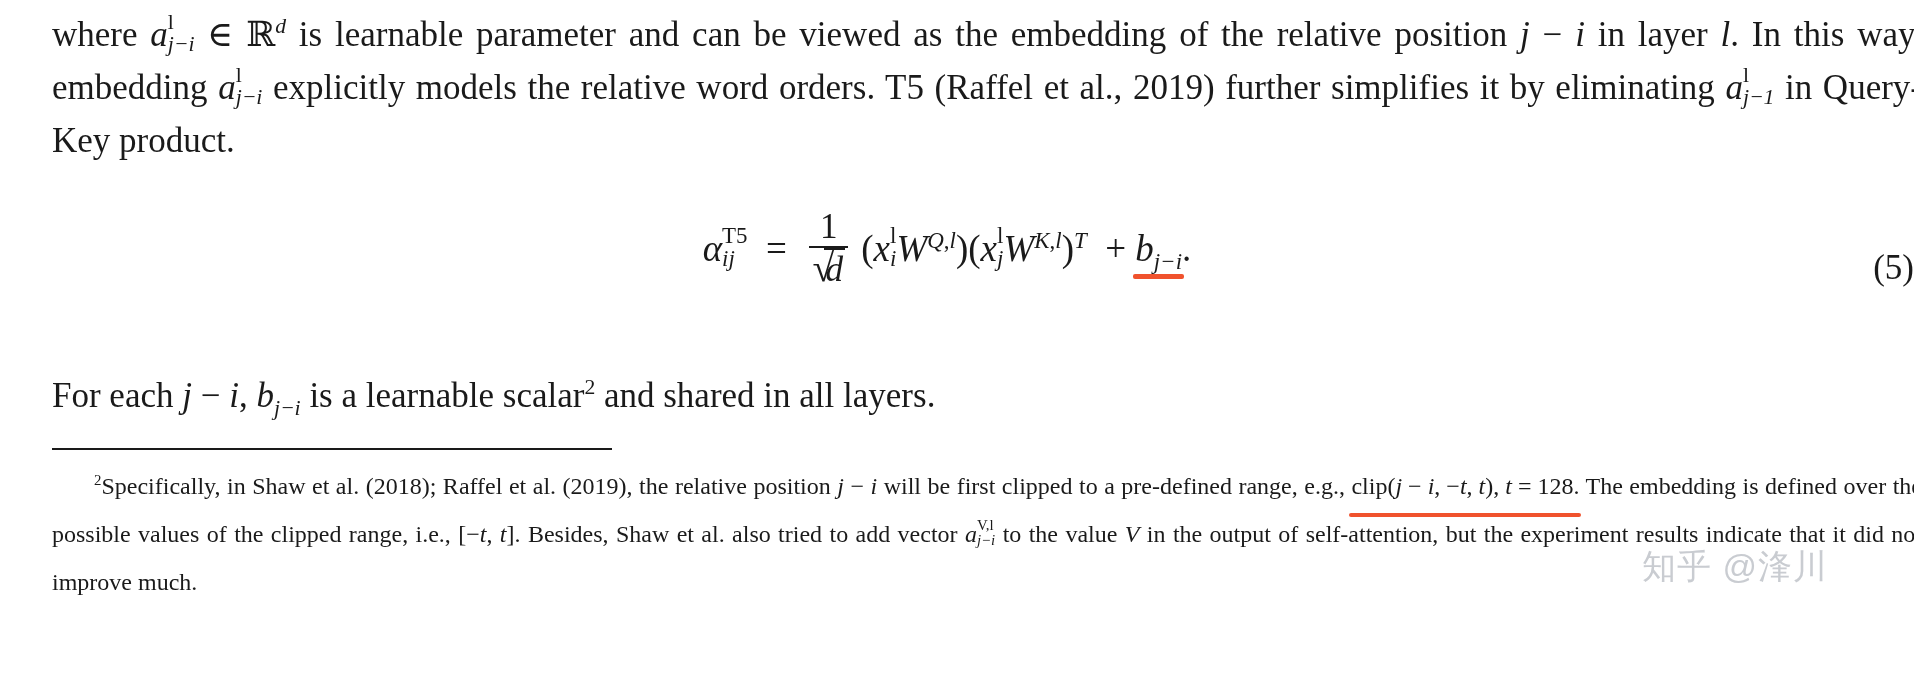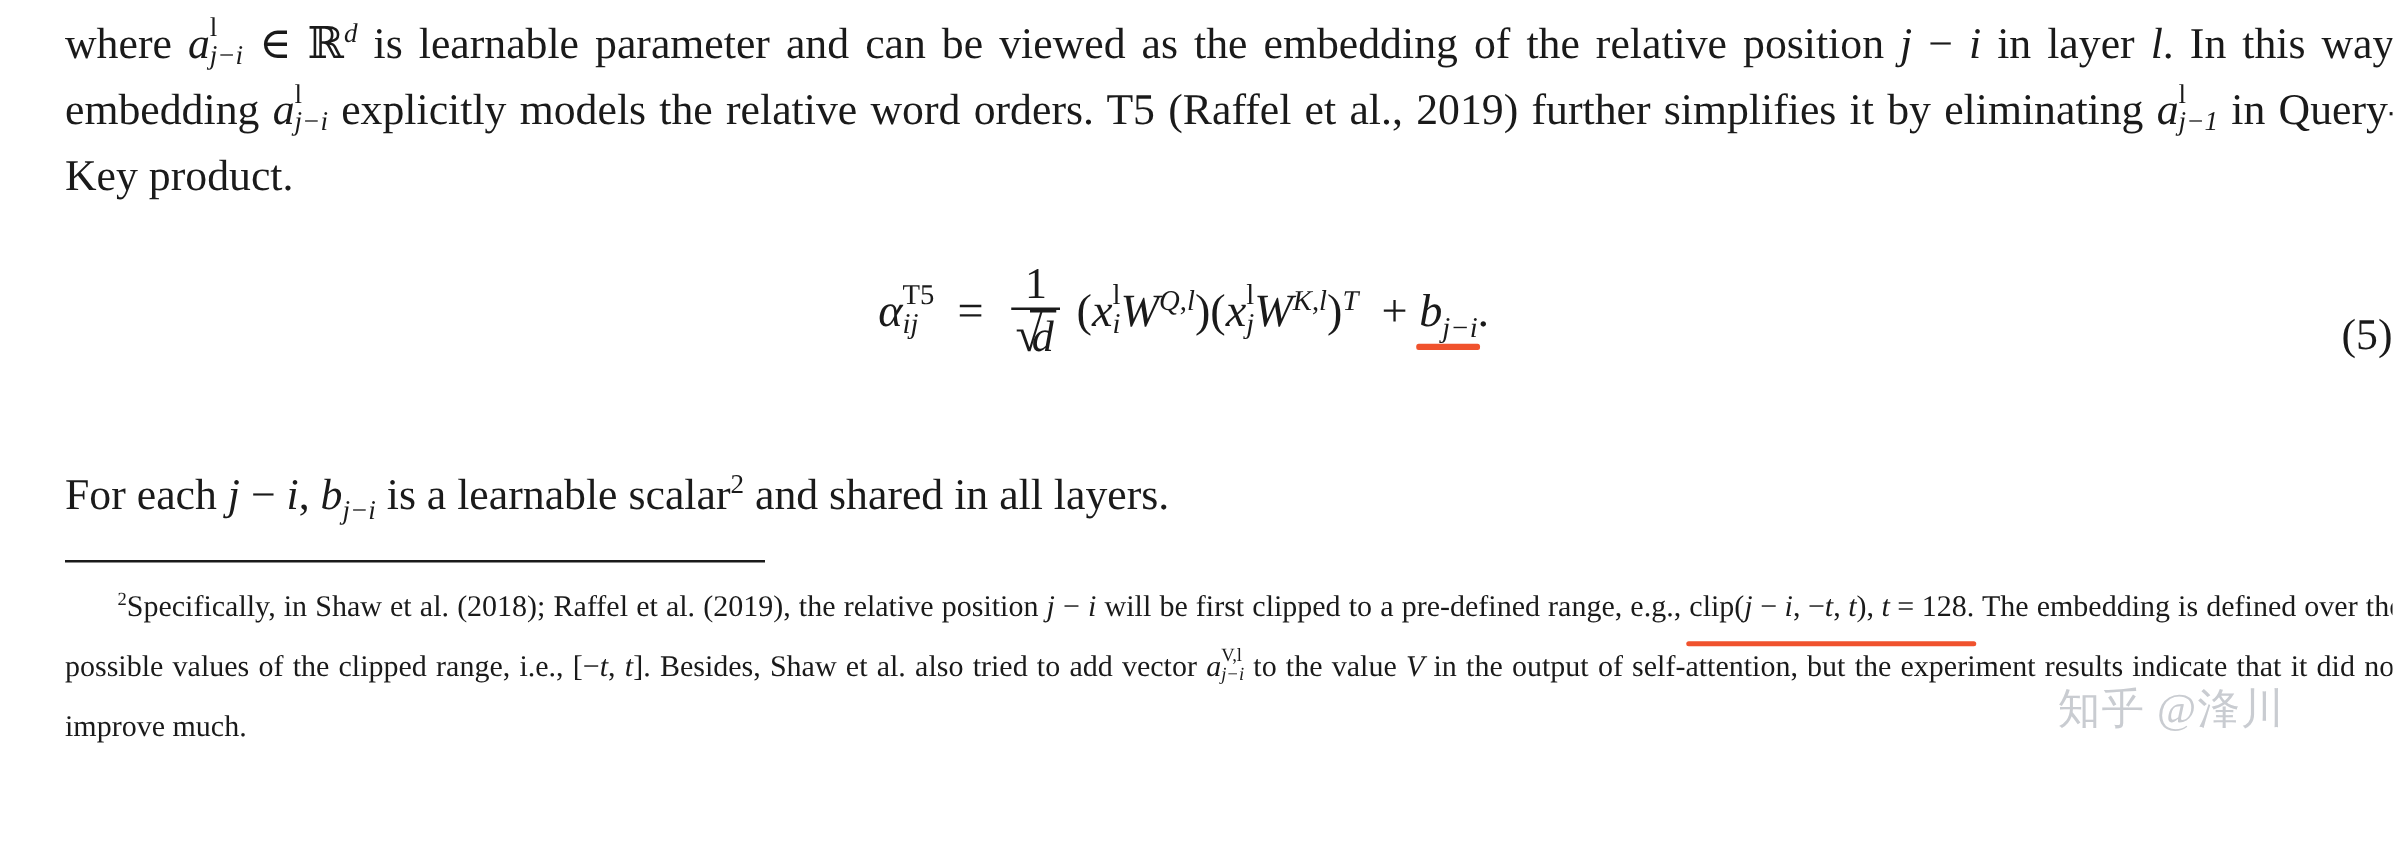--- a/index.html
+++ b/index.html
@@ -149,21 +149,21 @@
     bottom: -7px;
     height: 4px;
   }
   
   .watermark {
     position: absolute;
     right: 26px;
     bottom: 96px;
     font-size: 34px;
     color: #c9ccd1;
-    font-family: Liberation Serif, serif;
+    font-family: Liberation Sans, sans-serif;
     letter-spacing: 1px;
     white-space: nowrap;
     pointer-events: none;
   }
 </style>
 </head>
 <body>
 
 <div class="page">
 

